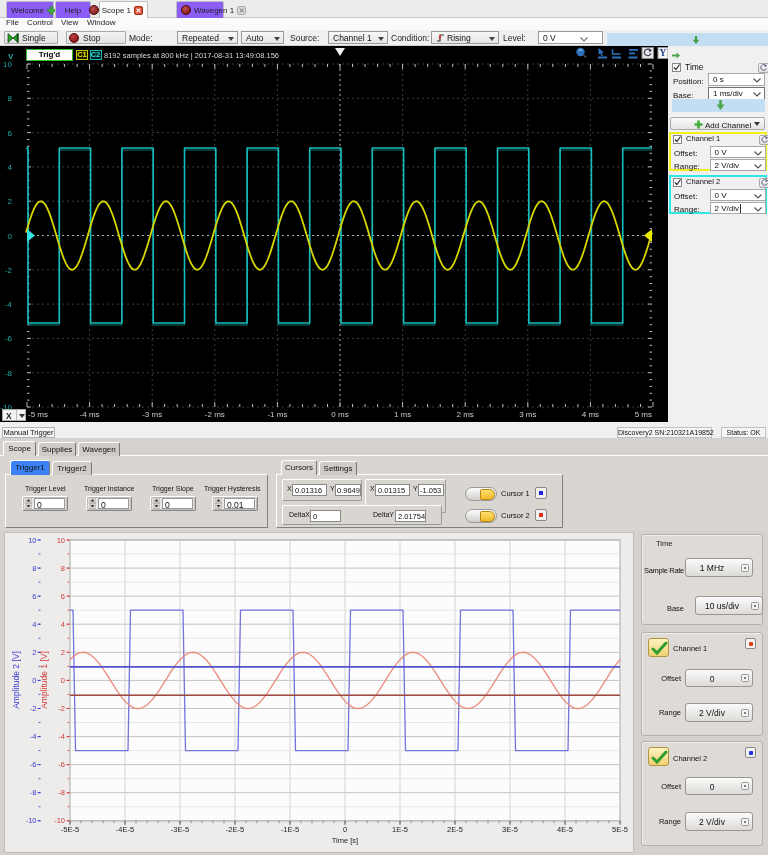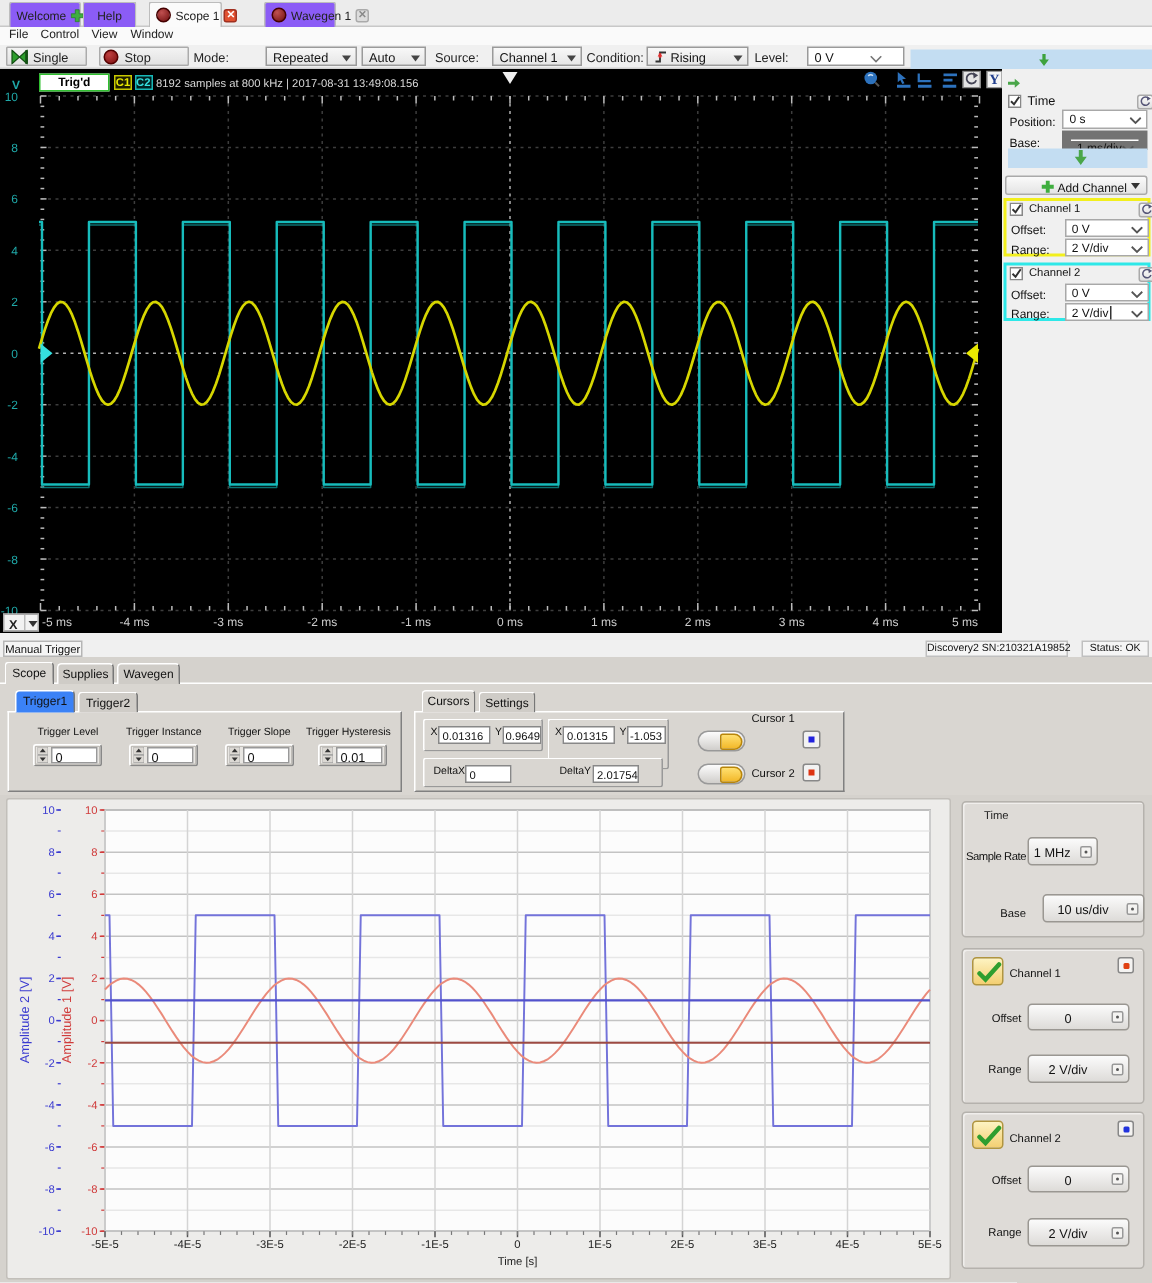--- a/index.html
+++ b/index.html
@@ -1,20 +1,20 @@
 <!DOCTYPE html>
 <html><head><meta charset="utf-8"><style>
 *{margin:0;padding:0;box-sizing:border-box;}
 html,body{width:768px;height:855px;overflow:hidden;}
 body{font-family:"Liberation Sans",sans-serif;font-size:11px;background:#f0f0f0;position:relative;}
 .abs{position:absolute;}
 
 #tabbar{position:absolute;left:0;top:0;width:768px;height:18px;background:#ececec;border-bottom:1px solid #c8c8c8;}
 .tab{position:absolute;top:1px;height:17px;background:#8b5cf6;border:1px solid #bdbdbd;border-bottom:none;border-radius:2px 2px 0 0;font-size:8px;color:#222;display:flex;align-items:center;padding:0 4px;white-space:nowrap;}.tab span,.tab svg{flex-shrink:0;}
-.tab.sel{background:#fbfbfb;}
+.tab.sel{background:#fbfbfb;justify-content:flex-end;}
 
 #menubar{position:absolute;left:0;top:18px;width:768px;height:12px;background:#fafafa;color:#222;font-size:8px;}
 #menubar span{position:absolute;top:0px;}
 
 #toolbar{position:absolute;left:0;top:30px;width:768px;height:16px;background:#f0f0f0;border-bottom:1px solid #d0d0d0;font-size:10px;color:#222;}
 .tbtn{position:absolute;top:1px;height:13px;background:linear-gradient(#f3f3f3,#e2e2e2);border:1px solid #ababab;border-radius:1px;display:flex;align-items:center;font-size:8.5px;}
 .tlabel{position:absolute;top:3px;font-size:8.5px;color:#222;}
 .tdrop{position:absolute;top:1px;height:13px;background:linear-gradient(#f8f8f8,#e6e6e6);border:1px solid #9a9a9a;font-size:8.5px;display:flex;align-items:center;padding-left:4px;color:#111;}
 .darr{position:absolute;right:3px;top:5px;width:0;height:0;border-left:3.5px solid transparent;border-right:3.5px solid transparent;border-top:4px solid #444;}
 #bluebar{position:absolute;left:607px;top:33px;width:161px;height:13px;background:#c3ddf2;}
@@ -393,21 +393,21 @@
       </div>
     </div>
 <span class="abs" style="left:5px;top:31px;font-size:8px;color:#111;">Position:</span>
 <div class="abs" style="left:40px;top:27px;width:57px;height:13px;background:#fff;border:1px solid #a8a8a8;font-size:8px;color:#111;">
       <span style="position:absolute;left:4px;top:1px;">0 s</span>
       <svg width="8" height="5" viewBox="0 0 8 5" style="position:absolute;right:3px;top:4px;">
         <path d="M0.5 0.5 L4 4 L7.5 0.5" stroke="#555" stroke-width="1.2" fill="none"></path>
       </svg>
     </div>
 <span class="abs" style="left:5px;top:44.5px;font-size:8px;color:#111;">Base:</span>
-<div class="abs" style="left:40px;top:40.5px;width:57px;height:13px;background:#fff;border:6px solid #737373;font-size:8px;color:#111;">
+<div class="abs" style="left:40px;top:40.5px;width:57px;height:13px;background:#fff;border:1px solid #737373;font-size:8px;color:#111;">
       <span style="position:absolute;left:4px;top:1px;">1 ms/div</span>
       <svg width="8" height="5" viewBox="0 0 8 5" style="position:absolute;right:3px;top:4px;">
         <path d="M0.5 0.5 L4 4 L7.5 0.5" stroke="#555" stroke-width="1.2" fill="none"></path>
       </svg>
     </div>
 <div class="abs" style="left:4px;top:53px;width:93px;height:12.5px;background:#c3ddf2;">
       <svg width="9" height="10" viewBox="0 0 9 10" style="position:absolute;left:44px;top:1px;">
         <path d="M3.2 0 L5.8 0 L5.8 4.5 L8.5 4.5 L4.5 10 L0.5 4.5 L3.2 4.5 Z" fill="#4aa64a"></path>
       </svg>
     </div>
@@ -549,21 +549,21 @@
 </div>
 <div class="abs" style="left:282px;top:67px;width:160px;height:20px;background:#d9d6d1;border:1px solid #fff;border-right-color:#999;border-bottom-color:#999;border-radius:2px;">
  <span style="position:absolute;left:6px;top:5px;font-size:7px;color:#111;">DeltaX</span>
       <div class="abs" style="left:27px;top:4px;width:31px;height:12px;background:#fff;border:1px solid #888;font-size:7.5px;color:#111;padding:1px 0 0 2px;">0</div>
       <span style="position:absolute;left:90px;top:5px;font-size:7px;color:#111;">DeltaY</span>
       <div class="abs" style="left:112px;top:4px;width:31px;height:12px;background:#fff;border:1px solid #888;font-size:7.5px;color:#111;padding:1px 0 0 2px;">2.01754</div>
 </div>
 <div class="abs" style="left:465px;top:49px;width:32px;height:14px;background:linear-gradient(#fcfcfc,#d0cecb);border:1px solid #999;border-radius:7px;">
       <span style="position:absolute;right:1.5px;top:1px;width:15px;height:10.5px;background:linear-gradient(#ffe070,#f2b829);border:1px solid #b8860b;border-radius:2px 6px 6px 2px;"></span>
     </div>
-<span class="abs" style="left:501px;top:36px;font-size:7.5px;color:#111;">Cursor 1</span>
+<span class="abs" style="left:501px;top:51px;font-size:7.5px;color:#111;">Cursor 1</span>
 <div class="abs" style="left:535px;top:49px;width:12px;height:12px;background:#f2f2f2;border:1px solid #888;border-radius:2px;">
       <span style="position:absolute;left:3px;top:3px;width:4px;height:4px;background:#2222dd;"></span>
     </div>
 <div class="abs" style="left:465px;top:71px;width:32px;height:14px;background:linear-gradient(#fcfcfc,#d0cecb);border:1px solid #999;border-radius:7px;">
       <span style="position:absolute;right:1.5px;top:1px;width:15px;height:10.5px;background:linear-gradient(#ffe070,#f2b829);border:1px solid #b8860b;border-radius:2px 6px 6px 2px;"></span>
     </div>
 <span class="abs" style="left:501px;top:73px;font-size:7.5px;color:#111;">Cursor 2</span>
 <div class="abs" style="left:535px;top:71px;width:12px;height:12px;background:#f2f2f2;border:1px solid #888;border-radius:2px;">
       <span style="position:absolute;left:3px;top:3px;width:4px;height:4px;background:#dd3311;"></span>
     </div>
@@ -771,21 +771,21 @@
 <text x="19" y="150" fill="#3b3bd0" font-size="8.5" text-anchor="middle" font-family="Liberation Sans,sans-serif" transform="rotate(-90 19 150)">Amplitude 2 [V]</text>
 <text x="47" y="150" fill="#d03b3b" font-size="8.5" text-anchor="middle" font-family="Liberation Sans,sans-serif" transform="rotate(-90 47 150)">Amplitude 1 [V]</text>
 <text x="345" y="313" fill="#222" font-size="7.5" text-anchor="middle" font-family="Liberation Sans,sans-serif">Time [s]</text>
 </svg>
 
 <div class="abs" style="left:641px;top:4px;width:122px;height:91px;background:#dedbd7;border:1px solid #b5b2ad;border-radius:3px;box-shadow:inset 1px 1px 0 #f0eeec;">
  <span style="position:absolute;left:14px;top:4px;font-size:7.5px;color:#222;">Time</span>
  <span style="position:absolute;left:-4px;top:31px;width:46px;text-align:right;font-size:7.5px;letter-spacing:-0.3px;white-space:nowrap;color:#111;">Sample Rate</span>
  <span style="position:absolute;left:2px;top:69px;width:40px;text-align:right;font-size:7.5px;color:#111;">Base</span>
 </div>
-<div class="abs" style="left:685px;top:28px;width:47px;height:19px;background:linear-gradient(#fbfbfb,#dddbd8);border:1px solid #9a9792;border-radius:3px;font-size:8.5px;color:#111;">
+<div class="abs" style="left:685px;top:28px;width:68px;height:19px;background:linear-gradient(#fbfbfb,#dddbd8);border:1px solid #9a9792;border-radius:3px;font-size:8.5px;color:#111;">
 <span style="position:absolute;left:0;right:14px;top:4px;text-align:center;">1 MHz</span>
 <span style="position:absolute;right:3px;top:5px;width:8px;height:8px;background:#f4f3f1;border:1px solid #999;border-radius:1.5px;">
         <span style="position:absolute;left:2.2px;top:2.2px;width:2.2px;height:2.2px;background:#555;border-radius:50%;"></span>
       </span>
 </div>
 <div class="abs" style="left:685px;top:66px;width:68px;height:19px;background:linear-gradient(#fbfbfb,#dddbd8);border:1px solid #9a9792;border-radius:3px;font-size:8.5px;color:#111;margin-left:10px;">
 <span style="position:absolute;left:0;right:14px;top:4px;text-align:center;">10 us/div</span>
 <span style="position:absolute;right:3px;top:5px;width:8px;height:8px;background:#f4f3f1;border:1px solid #999;border-radius:1.5px;">
         <span style="position:absolute;left:2.2px;top:2.2px;width:2.2px;height:2.2px;background:#555;border-radius:50%;"></span>
       </span>

